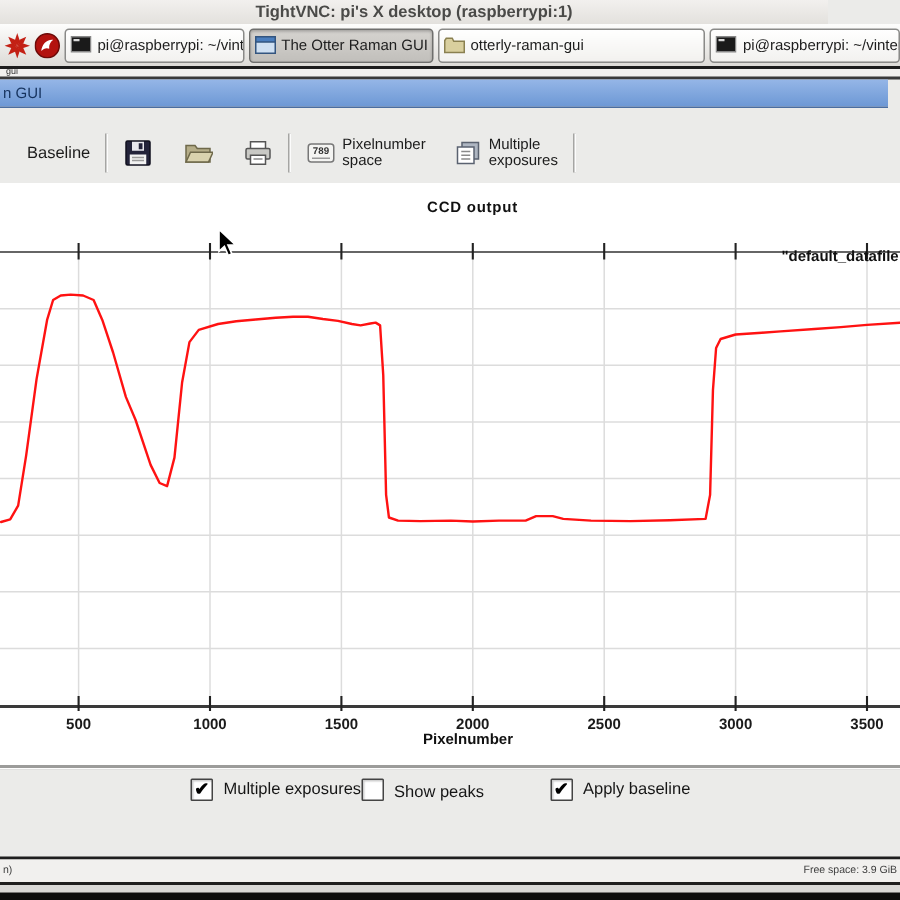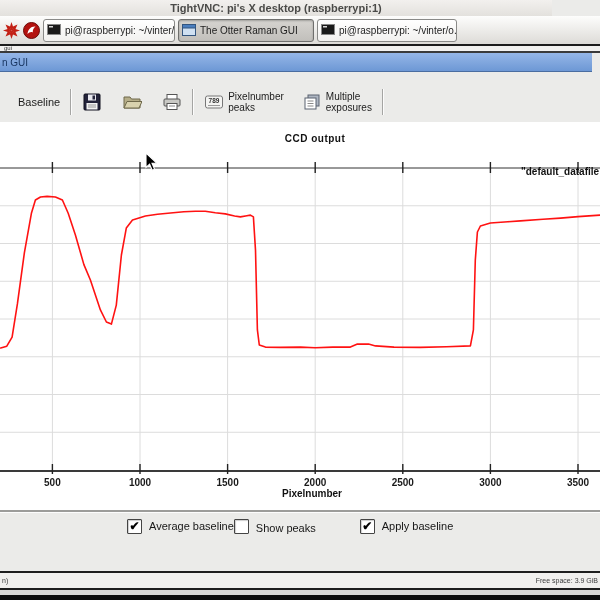--- a/index.html
+++ b/index.html
@@ -107,20 +107,27 @@
     </div>
 
     <div class="task-btn tb2 active">
       <svg class="ticon" viewBox="0 0 14 12">
         <rect x="0.5" y="0.5" width="13" height="11" fill="#cfe0f2" stroke="#33557f"></rect>
         <rect x="0.5" y="0.5" width="13" height="3.5" fill="#4a7ebe" stroke="#33557f"></rect>
       </svg>
       <span>The Otter Raman GUI</span>
     </div>
 
+    <div class="task-btn tb3">
+      <svg class="ticon" viewBox="0 0 14 12">
+        <path d="M0.5,3 L0.5,11 L13.5,11 L13.5,3.5 L6.5,3.5 L5.5,1.5 L1.5,1.5 Z" fill="#d9cf9e" stroke="#8a8050"></path>
+        <path d="M0.5,5 L13.5,5 L13.5,11 L0.5,11 Z" fill="#cfc globale" fill-opacity="0"></path>
+      </svg>
+      <span>otterly-raman-gui</span>
+    </div>
 
     <div class="task-btn tb4">
       <svg class="ticon" viewBox="0 0 14 12">
         <rect x="0.5" y="0.5" width="13" height="10" fill="#1a1a1a" stroke="#888"></rect>
         <rect x="2" y="2" width="4" height="1.5" fill="#d9d9d9"></rect>
       </svg>
       <span>pi@raspberrypi: ~/vinter/o...</span>
     </div>
   </div>
 
@@ -164,21 +171,21 @@
     <div class="tool-sep"></div>
 
     <div class="tool-btn">
       <svg class="iconbox" viewBox="0 0 20 18">
         <rect x="1.5" y="3" width="17" height="12" rx="2" fill="#f4f4f2" stroke="#777"></rect>
         <text x="10" y="9.5" font-size="6.5" font-weight="bold" text-anchor="middle" fill="#333" font-family="Liberation Sans, sans-serif">789</text>
         <line x1="4" y1="12.5" x2="16" y2="12.5" stroke="#999"></line>
       </svg>
       <span class="tool-label2">
         <span>Pixelnumber</span><br>
-        <span>peaks</span>
+        <span>space</span>
       </span>
     </div>
 
     <div class="tool-btn" style="margin-left:10px;">
       <svg class="iconbox" viewBox="0 0 20 18">
         <rect x="6" y="2" width="11" height="11" fill="#aeb6c2" stroke="#5a6270"></rect>
         <rect x="3" y="5" width="11" height="11" fill="#ffffff" stroke="#5a6270"></rect>
         <line x1="5.5" y1="8" x2="11.5" y2="8" stroke="#8a8a8a"></line>
         <line x1="5.5" y1="10.5" x2="11.5" y2="10.5" stroke="#8a8a8a"></line>
         <line x1="5.5" y1="13" x2="11.5" y2="13" stroke="#8a8a8a"></line>
@@ -236,21 +243,21 @@
     <div class="chart-title">CCD output</div>
     <div class="chart-legend">"default_datafile</div>
     <div class="chart-xlabel">Pixelnumber</div>
   </div>
 
   <div class="panel-sep"></div>
 
   <div class="checkbox-row">
     <div class="cbgroup" style="margin-left:127px;">
       <span class="cbox">✔</span>
-      <span>Average baseline</span>
+      <span>Multiple exposures</span>
     </div>
     <div class="cbgroup" style="margin-left:0;align-items:flex-end;">
       <span class="cbox"></span>
       <span>Show peaks</span>
     </div>
     <div class="cbgroup" style="margin-left:44px;">
       <span class="cbox">✔</span>
       <span>Apply baseline</span>
     </div>
   </div>

